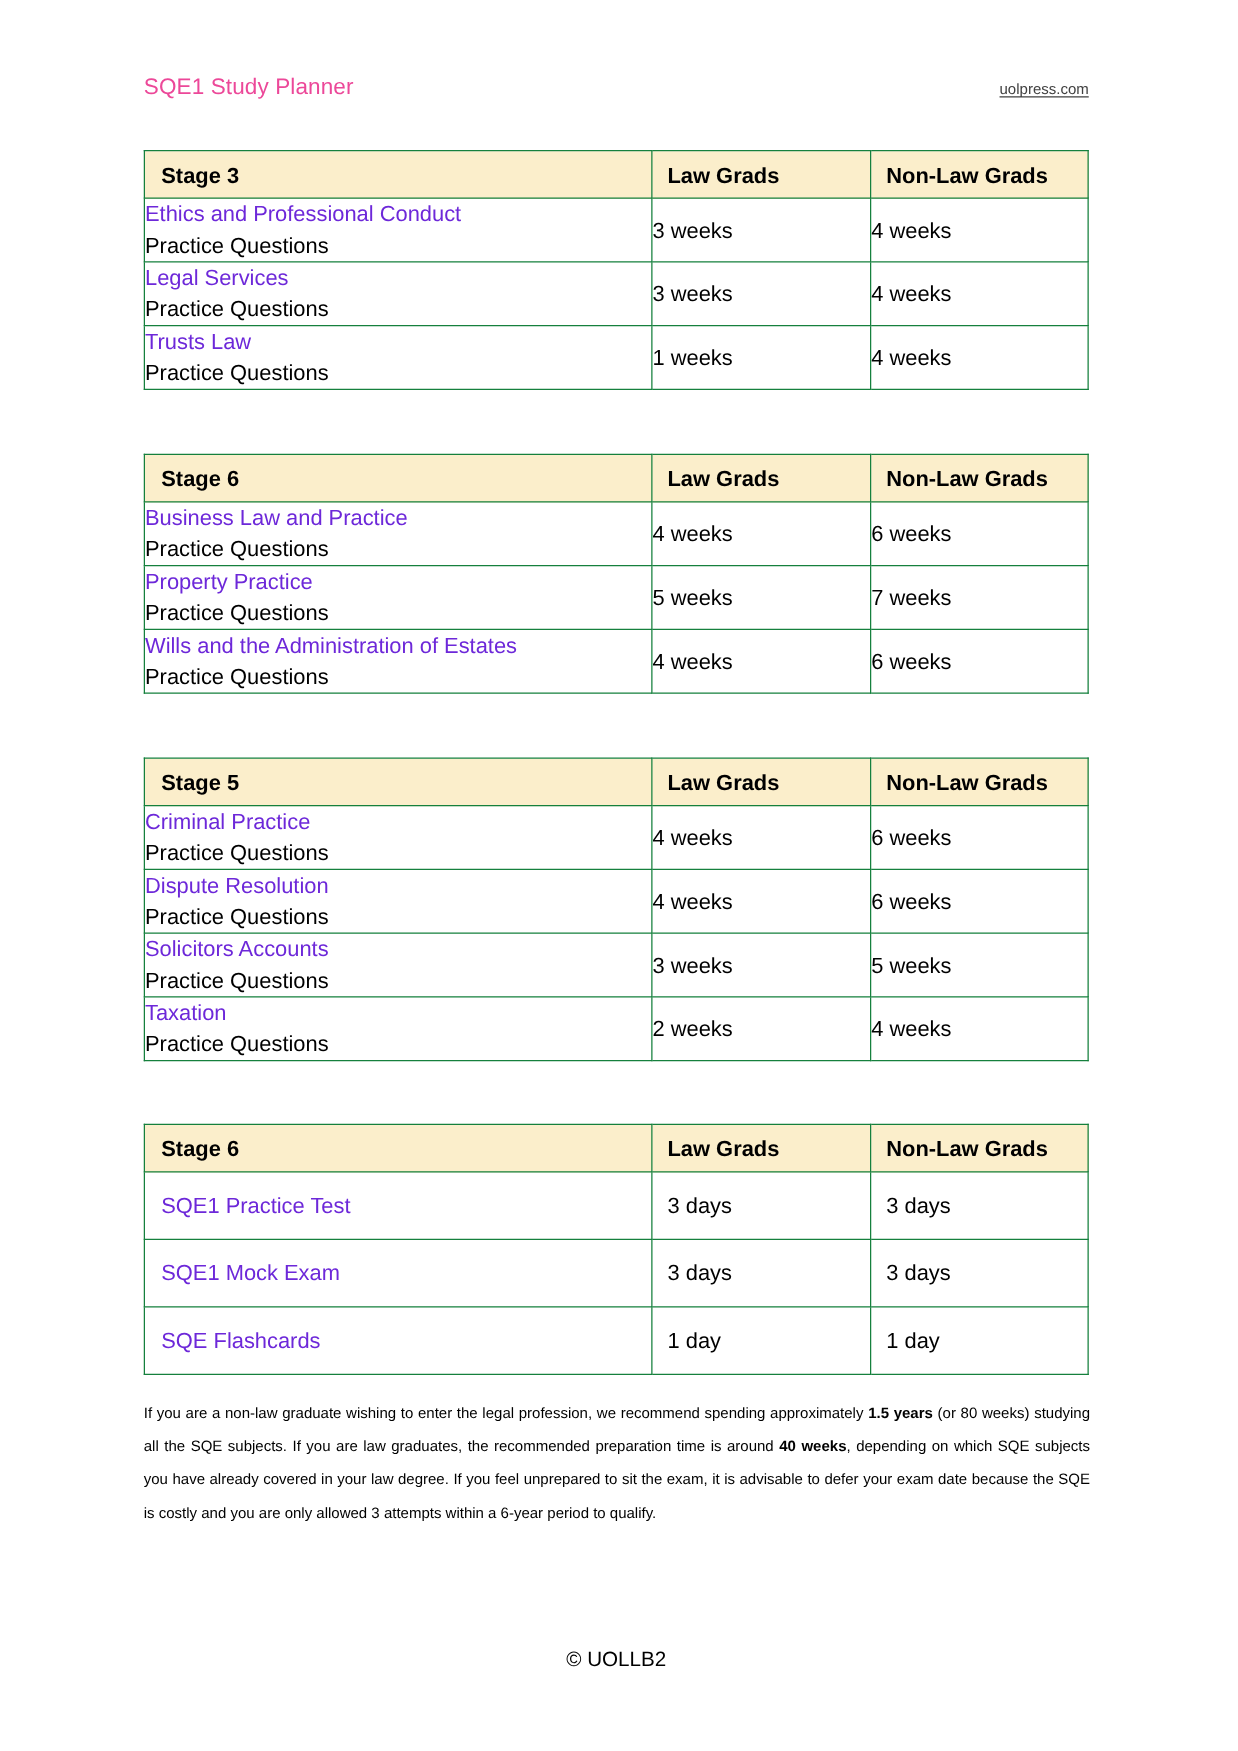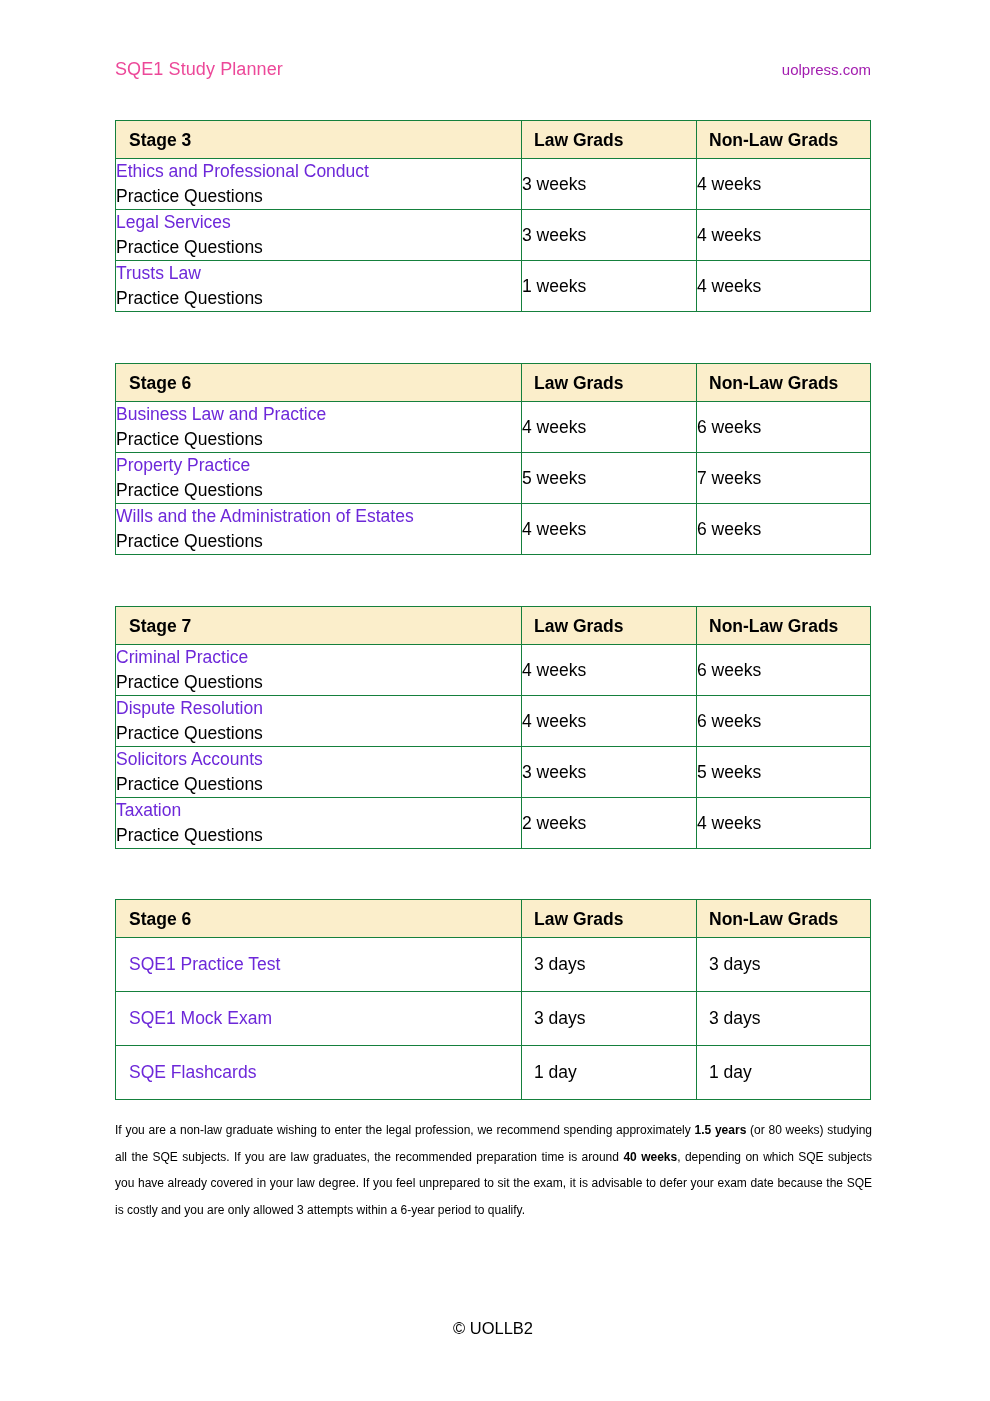--- a/index.html
+++ b/index.html
@@ -31,23 +31,24 @@
     align-items: baseline;
     justify-content: space-between;
   }
   .doc-header .title {
     font-size: 18px;
     line-height: 22px;
     color: #ec4899;
     letter-spacing: 0.1px;
   }
   .doc-header .site-link {
-    font-size: 15px;
+    font-size: 12px;
     line-height: 22px;
-    color: #a21caf;
+    color: #404040;
+    text-decoration: underline;
     text-underline-offset: 2px;
     cursor: pointer;
   }
 
   
   .stage-table {
     position: absolute;
     left: 115px;
     width: 755px;
     border-collapse: collapse;
@@ -236,21 +237,21 @@
       </table>
       <table class="stage-table" style="top: 606px;">
         <colgroup>
           <col class="c-subject">
           <col class="c-law">
           <col class="c-nonlaw">
         </colgroup>
         <thead>
           <tr>
             <th class="col-stage">
-              <div class="pad">Stage 7</div>
+              <div class="pad">Stage 5</div>
             </th>
             <th class="col-law">
               <div class="pad">Law Grads</div>
             </th>
             <th class="col-nonlaw">
               <div class="pad">Non-Law Grads</div>
             </th>
           </tr>
         </thead>
         <tbody>

